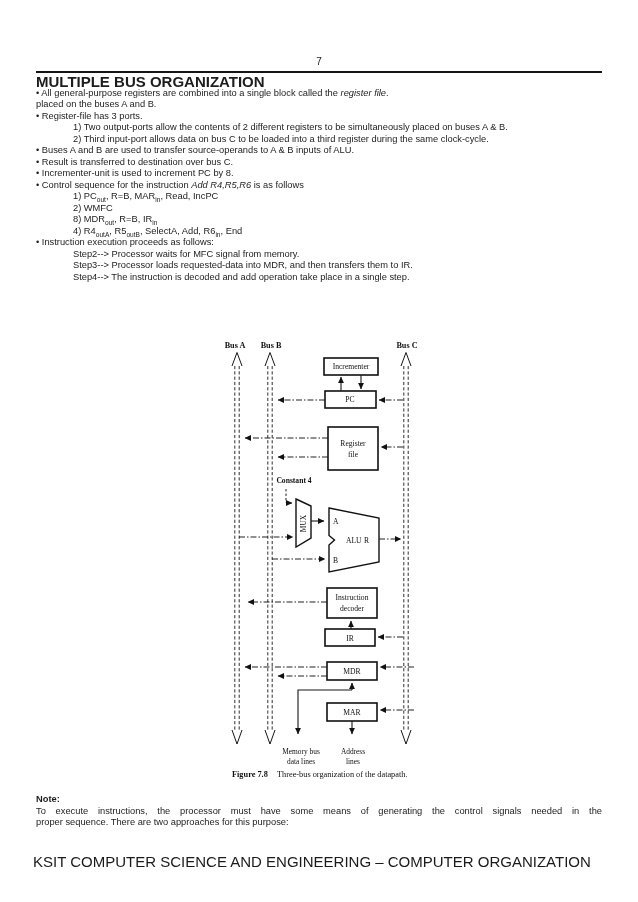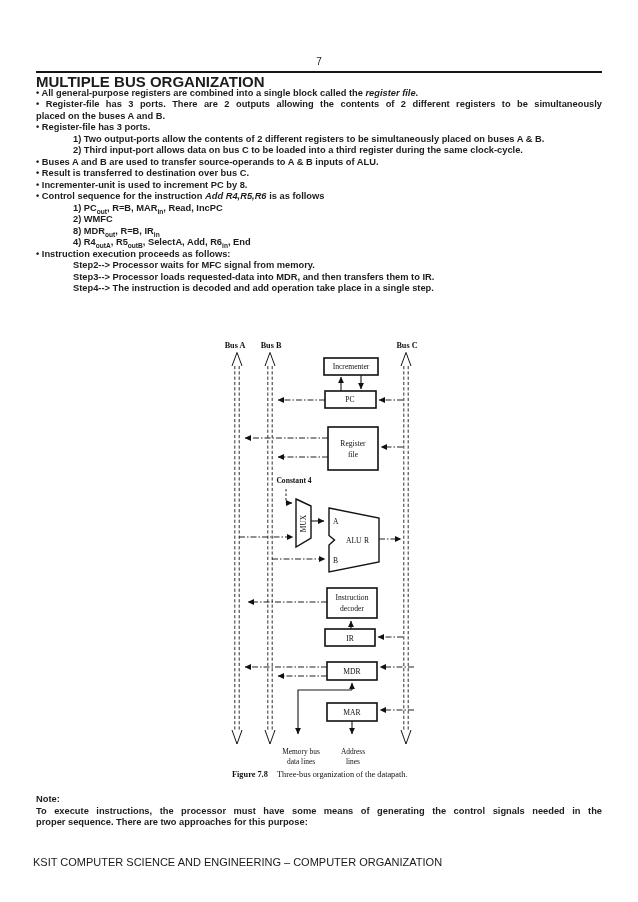--- a/index.html
+++ b/index.html
@@ -2,30 +2,30 @@
 <html><head>
 <meta charset="utf-8">
 <style>
   html,body{margin:0;padding:0;background:#ffffff;}
   .page{position:relative;width:638px;height:902px;background:#ffffff;overflow:hidden;
         font-family:"Liberation Sans",sans-serif;color:#1c1c1c;}
   .pagenum{position:absolute;top:56px;left:0;width:638px;text-align:center;
            font-size:10px;color:#1c1c1c;}
   .rule{position:absolute;top:71px;left:36px;width:566px;height:1.6px;background:#151515;}
   .body-text{position:absolute;top:76px;left:36px;width:566px;}
-  .line{line-height:11.5px;font-size:9.3px;white-space:nowrap;font-weight:bold;}
+  .line{line-height:11.5px;font-size:9.3px;white-space:nowrap;}
   .jl{white-space:normal;text-align:justify;text-align-last:justify;}
   .title{font-weight:bold;font-size:15px;}
   .ind1{padding-left:37px;}
   .ind2{padding-left:83px;}
   i{font-style:italic;}
   sub{font-size:6.6px;line-height:0;}
   .note-block{position:absolute;top:772px;left:36px;width:566px;margin-top:22px;}
   .note-label{font-weight:bold;}
-  .footer{position:absolute;top:856px;left:33px;font-size:11px;line-height:12px;color:#1a1a1a;}
+  .footer{position:absolute;top:856px;left:33px;font-size:15px;line-height:12px;color:#1a1a1a;}
   .diagram{position:absolute;top:330px;left:0;}
   
   .busline{stroke:#161616;stroke-width:0.9;stroke-dasharray:3.2 2.1;fill:none;}
   .chev{stroke:#161616;stroke-width:1;fill:none;}
   .box{fill:#ffffff;stroke:#111111;stroke-width:1.6;}
   .shape{fill:#ffffff;stroke:#111111;stroke-width:1.4;}
   .cn{stroke:#161616;stroke-width:0.95;stroke-dasharray:6 2 1.5 2;fill:none;}
   .cf{stroke:#161616;stroke-width:0.95;stroke-dasharray:2.5 2;fill:none;}
   .cs{stroke:#161616;stroke-width:1.1;fill:none;}
   .boxtext{font-family:"Liberation Serif",serif;font-size:7.6px;fill:#111;text-anchor:middle;}
@@ -40,21 +40,20 @@
 <body>
 
 <div class="page">
 
   <div class="pagenum">7</div>
   <div class="rule"></div>
 
   <div class="body-text">
     <div class="line title">MULTIPLE BUS ORGANIZATION</div>
     <div class="line"><span>• All general-purpose registers are combined into a single block called the </span><i>register file</i><span>.</span></div>
-    <div class="line jl">• Register-file has 3 ports. There are 2 outputs allowing the contents of 2 different registers to be simultaneously</div>
     <div class="line">placed on the buses A and B.</div>
     <div class="line">• Register-file has 3 ports.</div>
     <div class="line ind1">1) Two output-ports allow the contents of 2 different registers to be simultaneously placed on buses A &amp; B.</div>
     <div class="line ind1">2) Third input-port allows data on bus C to be loaded into a third register during the same clock-cycle.</div>
     <div class="line">• Buses A and B are used to transfer source-operands to A &amp; B inputs of ALU.</div>
     <div class="line">• Result is transferred to destination over bus C.</div>
     <div class="line">• Incrementer-unit is used to increment PC by 8.</div>
     <div class="line"><span>• Control sequence for the instruction </span><i>Add R4,R5,R6</i><span> is as follows</span></div>
     <div class="line ind1"><span>1) PC</span><sub>out</sub><span>, R=B, MAR</span><sub>in</sub><span>, Read, IncPC</span></div>
     <div class="line ind1">2) WMFC</div>

